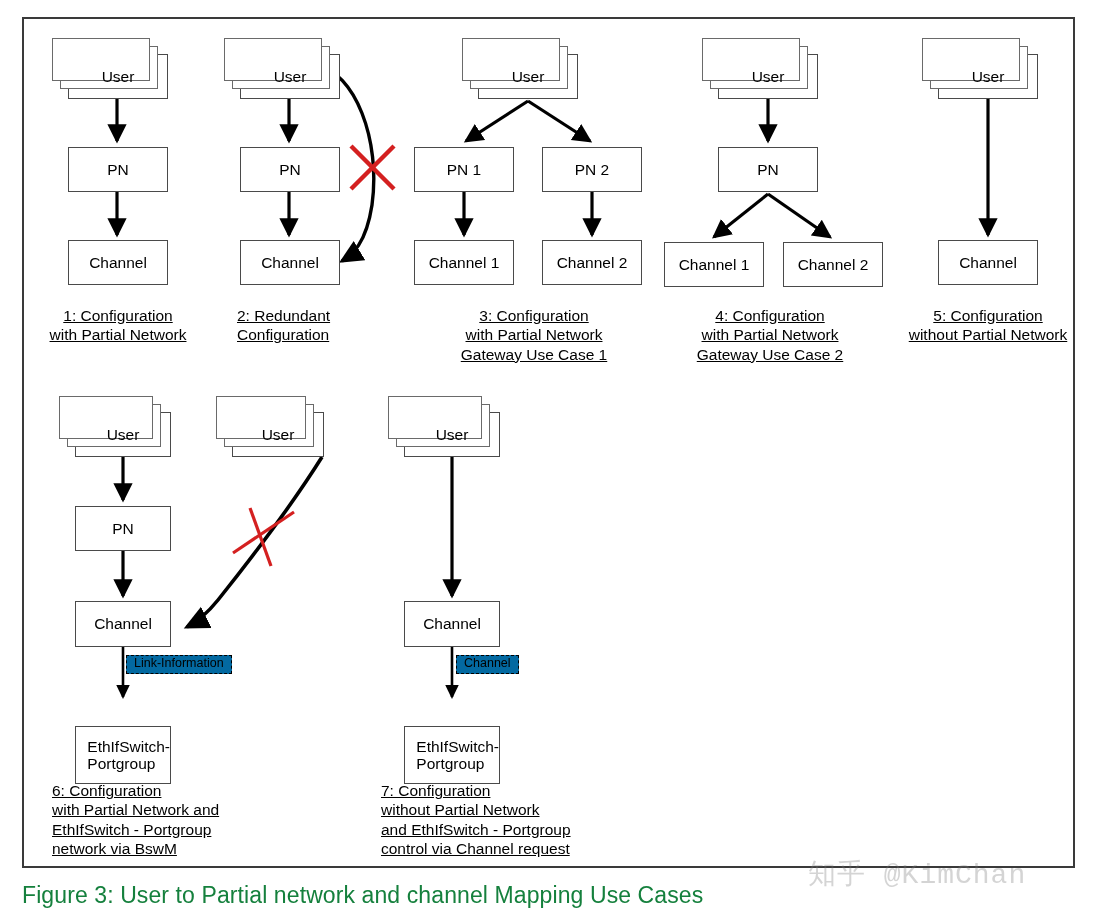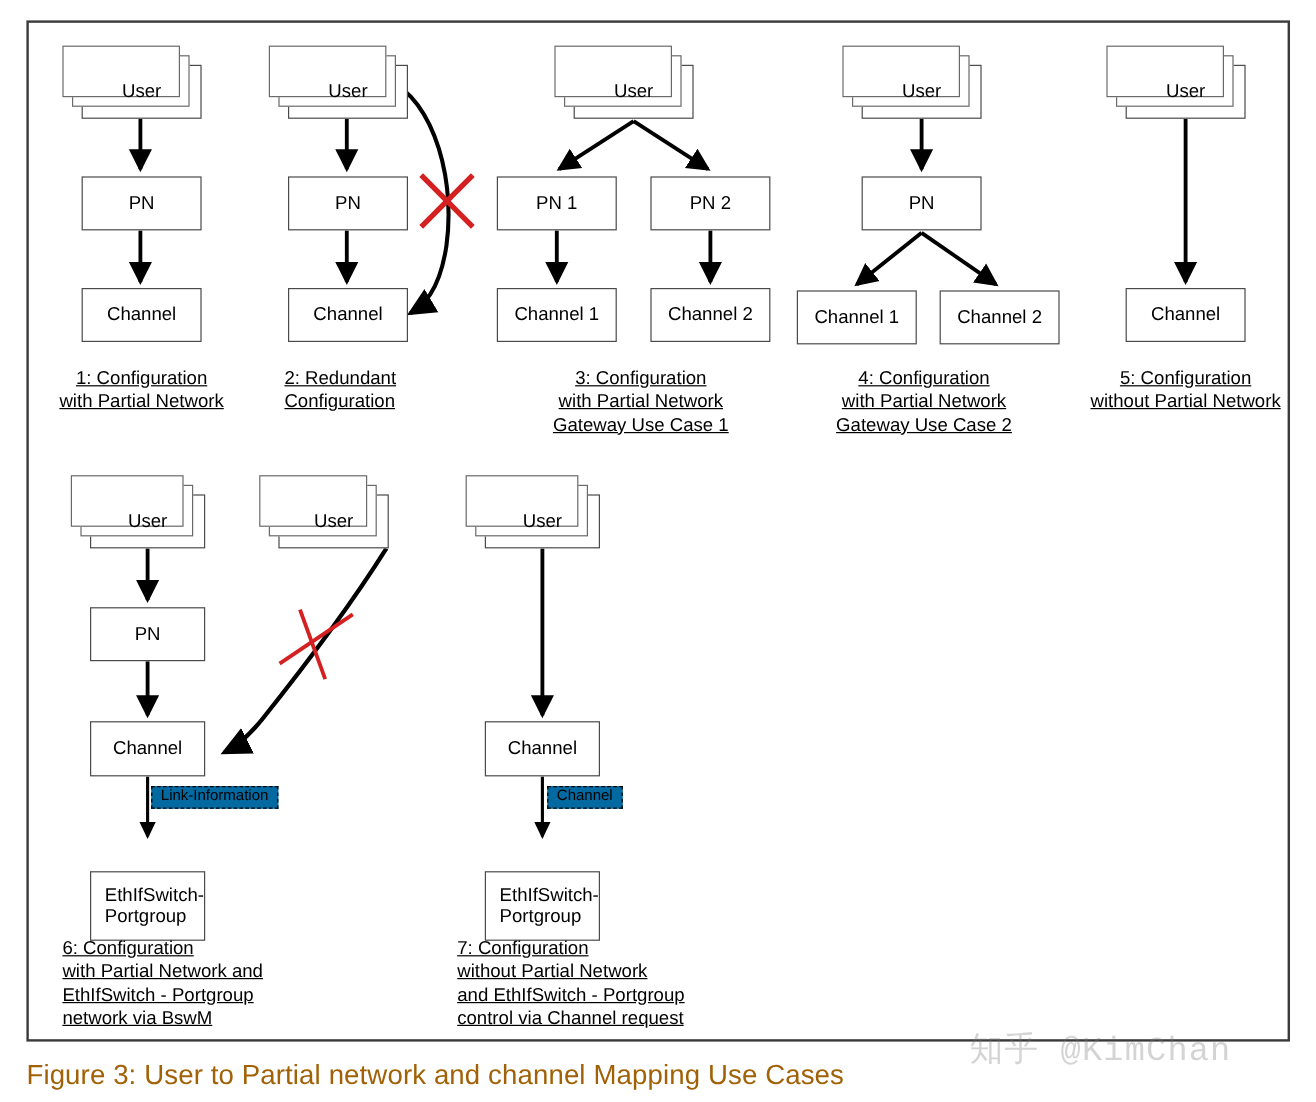--- a/index.html
+++ b/index.html
@@ -94,21 +94,21 @@
     font-size: 12.5px;
     padding: 1px 7px 2px 7px;
     line-height: 1.1;
     white-space: nowrap;
   }
   .fig-caption {
     position: absolute;
     left: 22px;
     top: 882px;
     font-size: 23px;
-    color: #a16207;
+    color: #15803d;
     letter-spacing: 0.1px;
   }
   .watermark {
     position: absolute;
     left: 808px;
     top: 855px;
     font-size: 28px;
     color: rgba(120,120,120,0.32);
     letter-spacing: 1px;
     user-select: none;

